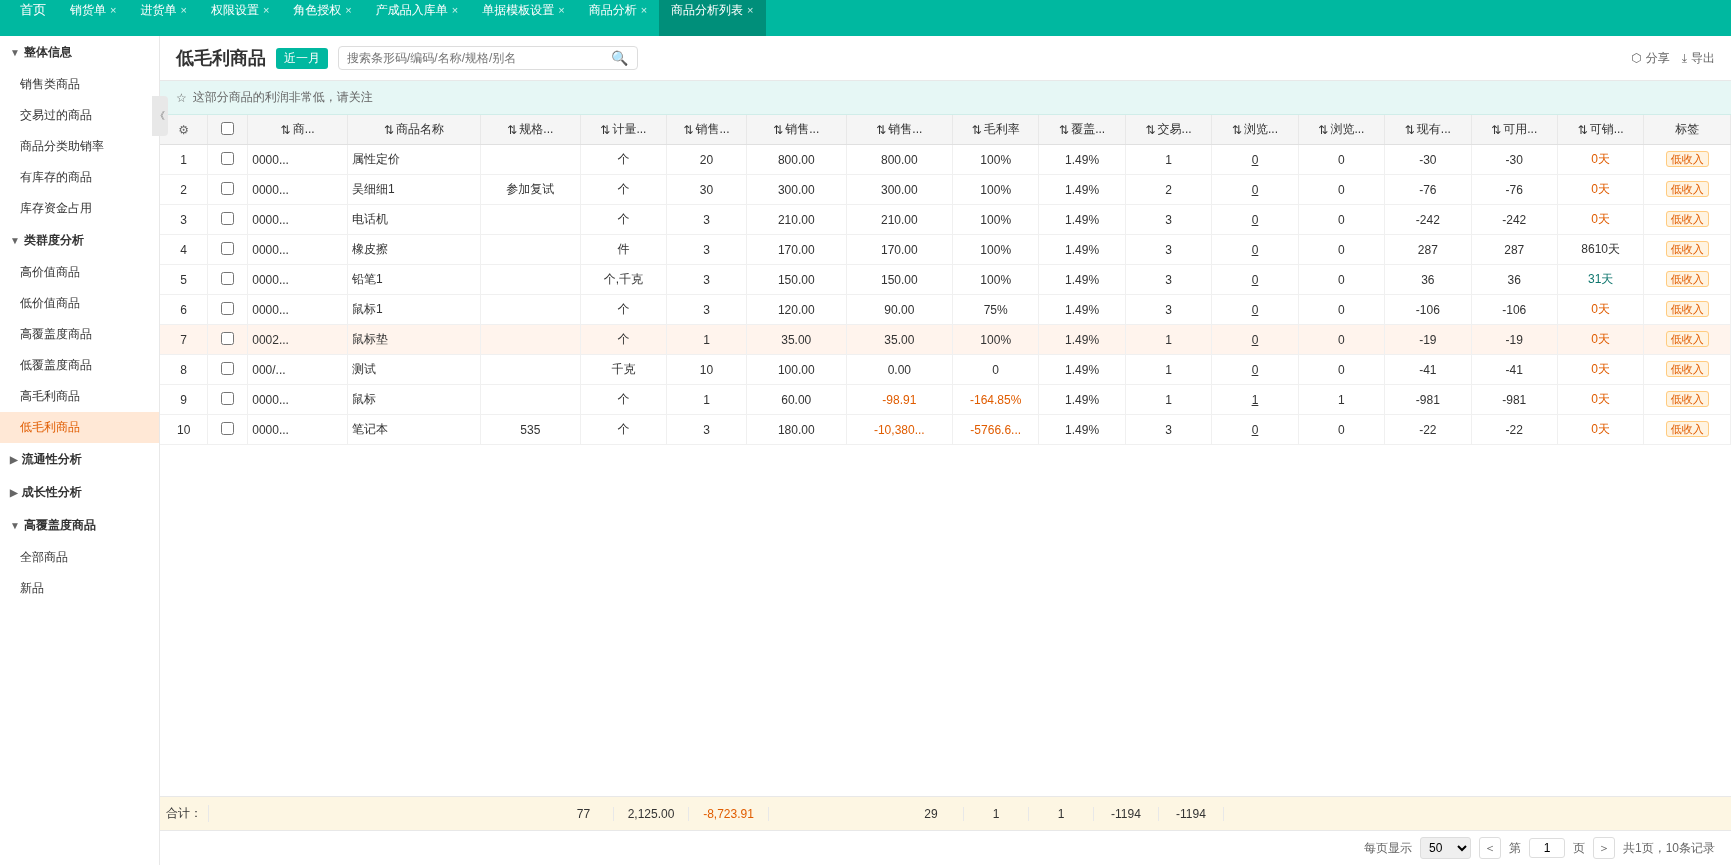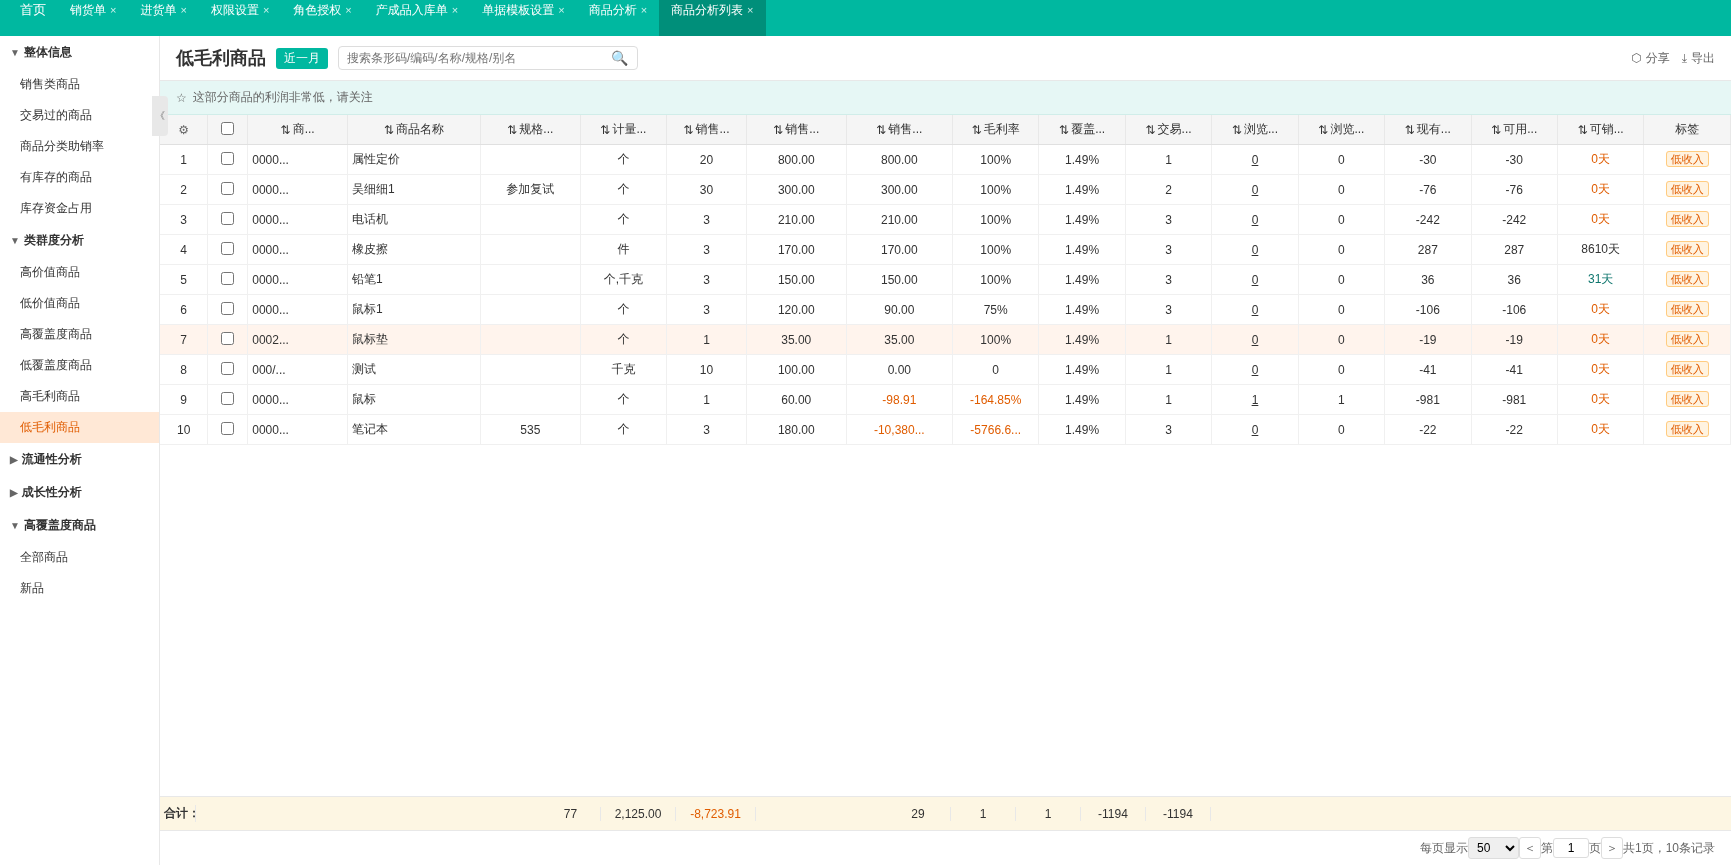--- a/index.html
+++ b/index.html
@@ -226,21 +226,21 @@
     }
 
     
     .pagination-bar {
       display: flex;
       align-items: center;
       justify-content: flex-end;
       padding: 6px 16px;
       background: #fff;
       border-top: 1px solid #e8e8e8;
-      gap: 0;
+      gap: 8px;
       color: #666;
       font-size: 12px;
     }
     .pagination-bar select {
       border: 1px solid #ddd;
       padding: 2px 4px;
       border-radius: 3px;
       font-size: 12px;
     }
     .pagination-btn {
@@ -705,21 +705,21 @@
       <td class="col-current">-22</td>
       <td class="col-available">-22</td>
       <td class="col-saleable" style="color:#e05c00">0天</td>
       <td class="col-tag"><span class="tag-badge">低收入</span></td>
     </tr>
           </tbody>
       </table>
     </div>
 
     <div class="footer-totals" id="footer-totals">
-        <div class="footer-cell" style="width:36px;min-width:36px;font-weight:bold">合计：</div>
+        <div class="footer-cell" style="width:49px;min-width:36px;font-weight:normal">合计：</div>
         <div class="footer-cell" style="width:30px;min-width:30px;font-weight:normal"></div>
         <div class="footer-cell" style="width:75px;min-width:75px;font-weight:normal"></div>
         <div class="footer-cell" style="width:100px;min-width:100px;font-weight:normal"></div>
         <div class="footer-cell" style="width:75px;min-width:75px;font-weight:normal"></div>
         <div class="footer-cell" style="width:65px;min-width:65px;font-weight:normal"></div>
         <div class="footer-cell" style="width:60px;min-width:60px;font-weight:normal">77</div>
         <div class="footer-cell" style="width:75px;min-width:75px;font-weight:normal">2,125.00</div>
         <div class="footer-cell" style="width:80px;min-width:80px;color:#e05c00;font-weight:normal">-8,723.91</div>
         <div class="footer-cell" style="width:65px;min-width:65px;font-weight:normal"></div>
         <div class="footer-cell" style="width:65px;min-width:65px;font-weight:normal"></div>

